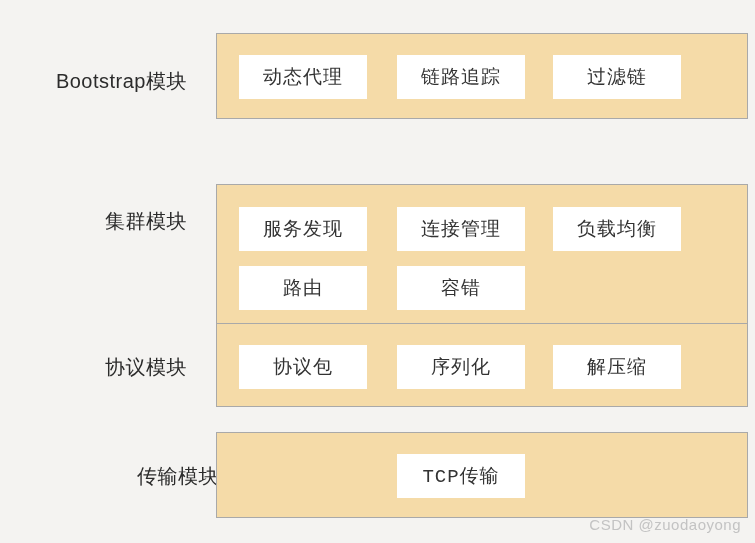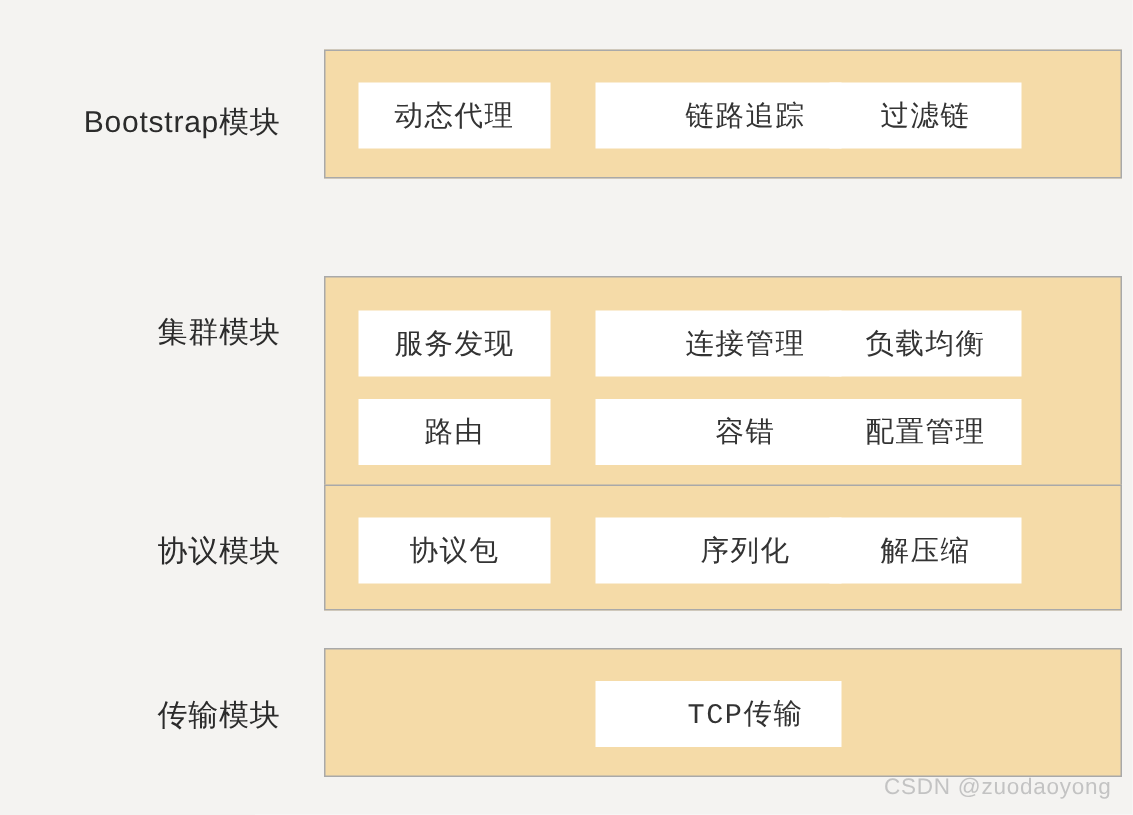--- a/index.html
+++ b/index.html
@@ -26,38 +26,38 @@
     position:absolute;
     width:128px;height:44px;
     background:var(--box-fill,#ffffff);
     display:flex;align-items:center;justify-content:center;
     font-size:19px;
     color:var(--text-color,#333333);
     letter-spacing:1px;
     white-space:nowrap;
   }
   .col-1{left:22px;}
-  .col-2{left:180px;padding-left:36px;}
+  .col-2{left:180px;}
   .col-3{left:336px;text-align:center;}
   .r-top{top:21px;}
   .cluster-r1{top:22px;}
   .cluster-r2{top:81px;}
   .row-label{
     position:absolute;
     left:0;width:187px;
     text-align:right;
     font-size:20px;
     color:var(--label-color,#2b2b2b);
     letter-spacing:0.5px;
     white-space:nowrap;
   }
   .label-bootstrap{top:68px;}
   .label-cluster{top:208px;}
   .label-protocol{top:354px;}
-  .label-transport{top:463px;}
+  .label-transport{top:463px;margin-left:32px;}
   .watermark{
     position:absolute;
     right:14px;top:516px;
     font-size:15px;
     color:var(--watermark-color,#c3c3c3);
     letter-spacing:0.5px;
   }
 </style>
 </head>
 <body>
@@ -74,21 +74,20 @@
     <div class="cell col-2 r-top">链路追踪</div>
     <div class="cell col-3 r-top">过滤链</div>
   </div>
 
   <div class="band band-cluster">
     <div class="cell col-1 cluster-r1">服务发现</div>
     <div class="cell col-2 cluster-r1">连接管理</div>
     <div class="cell col-3 cluster-r1">负载均衡</div>
     <div class="cell col-1 cluster-r2">路由</div>
     <div class="cell col-2 cluster-r2">容错</div>
-    <div class="cell col-3 cluster-r2">配置管理</div>
   </div>
 
   <div class="band band-protocol">
     <div class="cell col-1 r-top">协议包</div>
     <div class="cell col-2 r-top">序列化</div>
     <div class="cell col-3 r-top">解压缩</div>
   </div>
 
   <div class="band band-transport">
     <div class="cell col-2 r-top">TCP传输</div>

